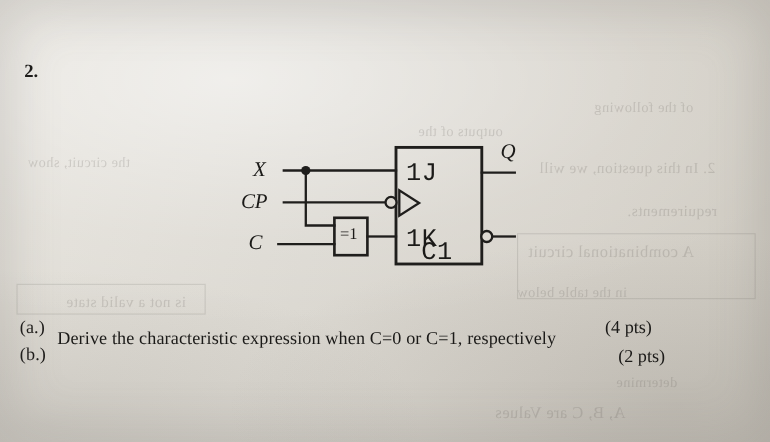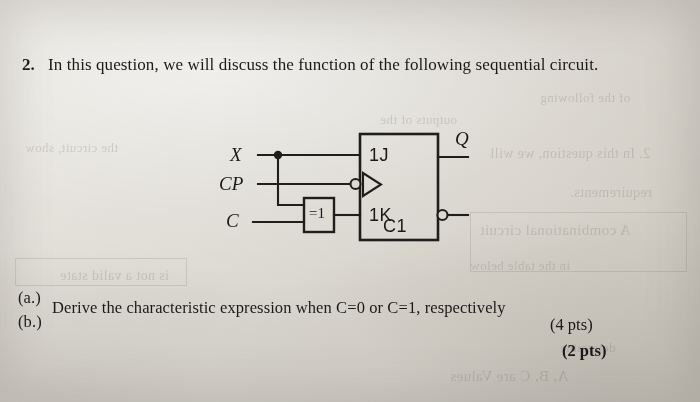--- a/index.html
+++ b/index.html
@@ -78,22 +78,22 @@
   }
   .siglabel {
     position: absolute;
     font-size: 19px;
     font-style: italic;
     font-family: "Liberation Serif", serif;
     white-space: nowrap;
   }
   .pinlabel {
     position: absolute;
-    font-size: 18px;
-    font-family: Liberation Sans, sans-serif;
+    font-size: 23px;
+    font-family: Liberation Mono, monospace;
     white-space: nowrap;
     letter-spacing: 0.5px;
   }
   .xorlabel {
     position: absolute;
     font-size: 15px;
     font-family: "Liberation Serif", serif;
     white-space: nowrap;
   }
 
@@ -101,21 +101,20 @@
   .ansline {
     position: absolute;
     font-size: 16.5px;
     white-space: nowrap;
     letter-spacing: 0.1px;
   }
   .pts {
     position: absolute;
     font-size: 16.5px;
     white-space: nowrap;
-    margin-top: 27px;
   }
 </style>
 </head>
 <body>
 
 <div id="page">
 
   <div id="paper-shade"></div>
 
   <div id="ghost-layer">
@@ -127,21 +126,20 @@
       <div class="ghost" style="left: 380px; top: 112px; font-size: 13px;">outputs of the</div>
       <div class="ghost" style="left: 25px; top: 140px; font-size: 13px;">the circuit, show</div>
       <div class="ghost" style="left: 540px; top: 90px; font-size: 13px;">of the following</div>
       <div class="ghost" style="left: 470px; top: 258px; font-size: 13px;">in the table below</div>
       <div class="ghost" style="left: 560px; top: 340px; font-size: 13px;">determine</div>
     </div>
   <div class="ghost-box" style="left:470px; top:212px; width:215px; height:58px;"></div>
   <div class="ghost-box" style="left:15px; top:258px; width:170px; height:26px;"></div>
 
   <div class="qnum">2.</div>
-  <div class="qtext">In this question, we will discuss the function of the following sequential circuit.</div>
 
   <svg id="circuit" viewBox="0 0 700 402">
     <g stroke="#1f1e1c" stroke-width="2.1" fill="none" stroke-linecap="square">
 
       <path d="M258,155 L360,155"></path>
 
       <path d="M258,184 L351,184"></path>
 
       <path d="M278,155 L278,205 L304,205"></path>
 
@@ -177,16 +175,16 @@
 
   <div class="xorlabel" style="left:309px; top:205px;">=1</div>
 
   <div class="siglabel" style="left:455px; top:128px;">Q</div>
 
   <div class="ansline" style="left:18px; top:288px;">(a.)</div>
   <div class="ansline" style="left:52px; top:298px;">Derive the characteristic expression when C=0 or C=1, respectively</div>
   <div class="pts" style="left:550px; top:288px;">(4 pts)</div>
 
   <div class="ansline" style="left:18px; top:312px;">(b.)</div>
-  <div class="pts" style="left:562px; top:314px;font-weight:bold;">(2 pts)</div>
+  <div class="pts" style="left:562px; top:314px;">(2 pts)</div>
 
   <div id="vignette"></div>
 </div>
 
 </body></html>

